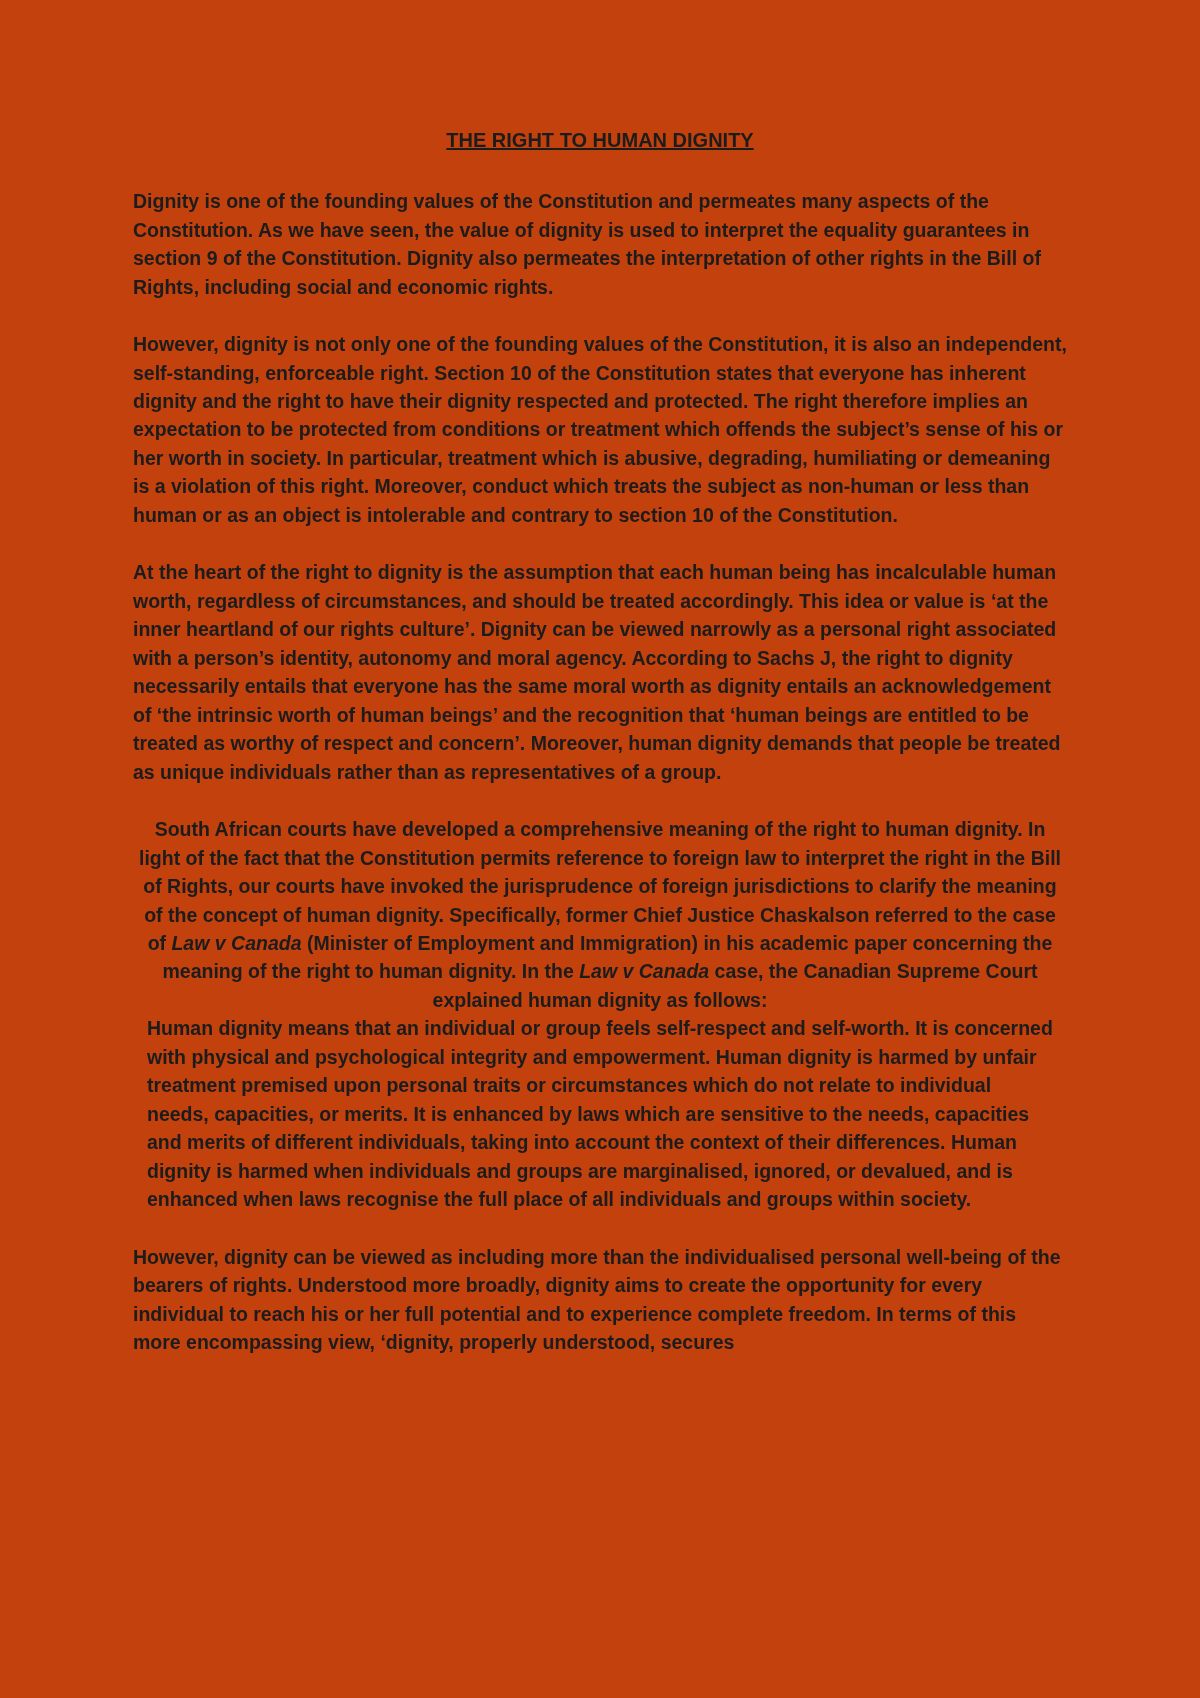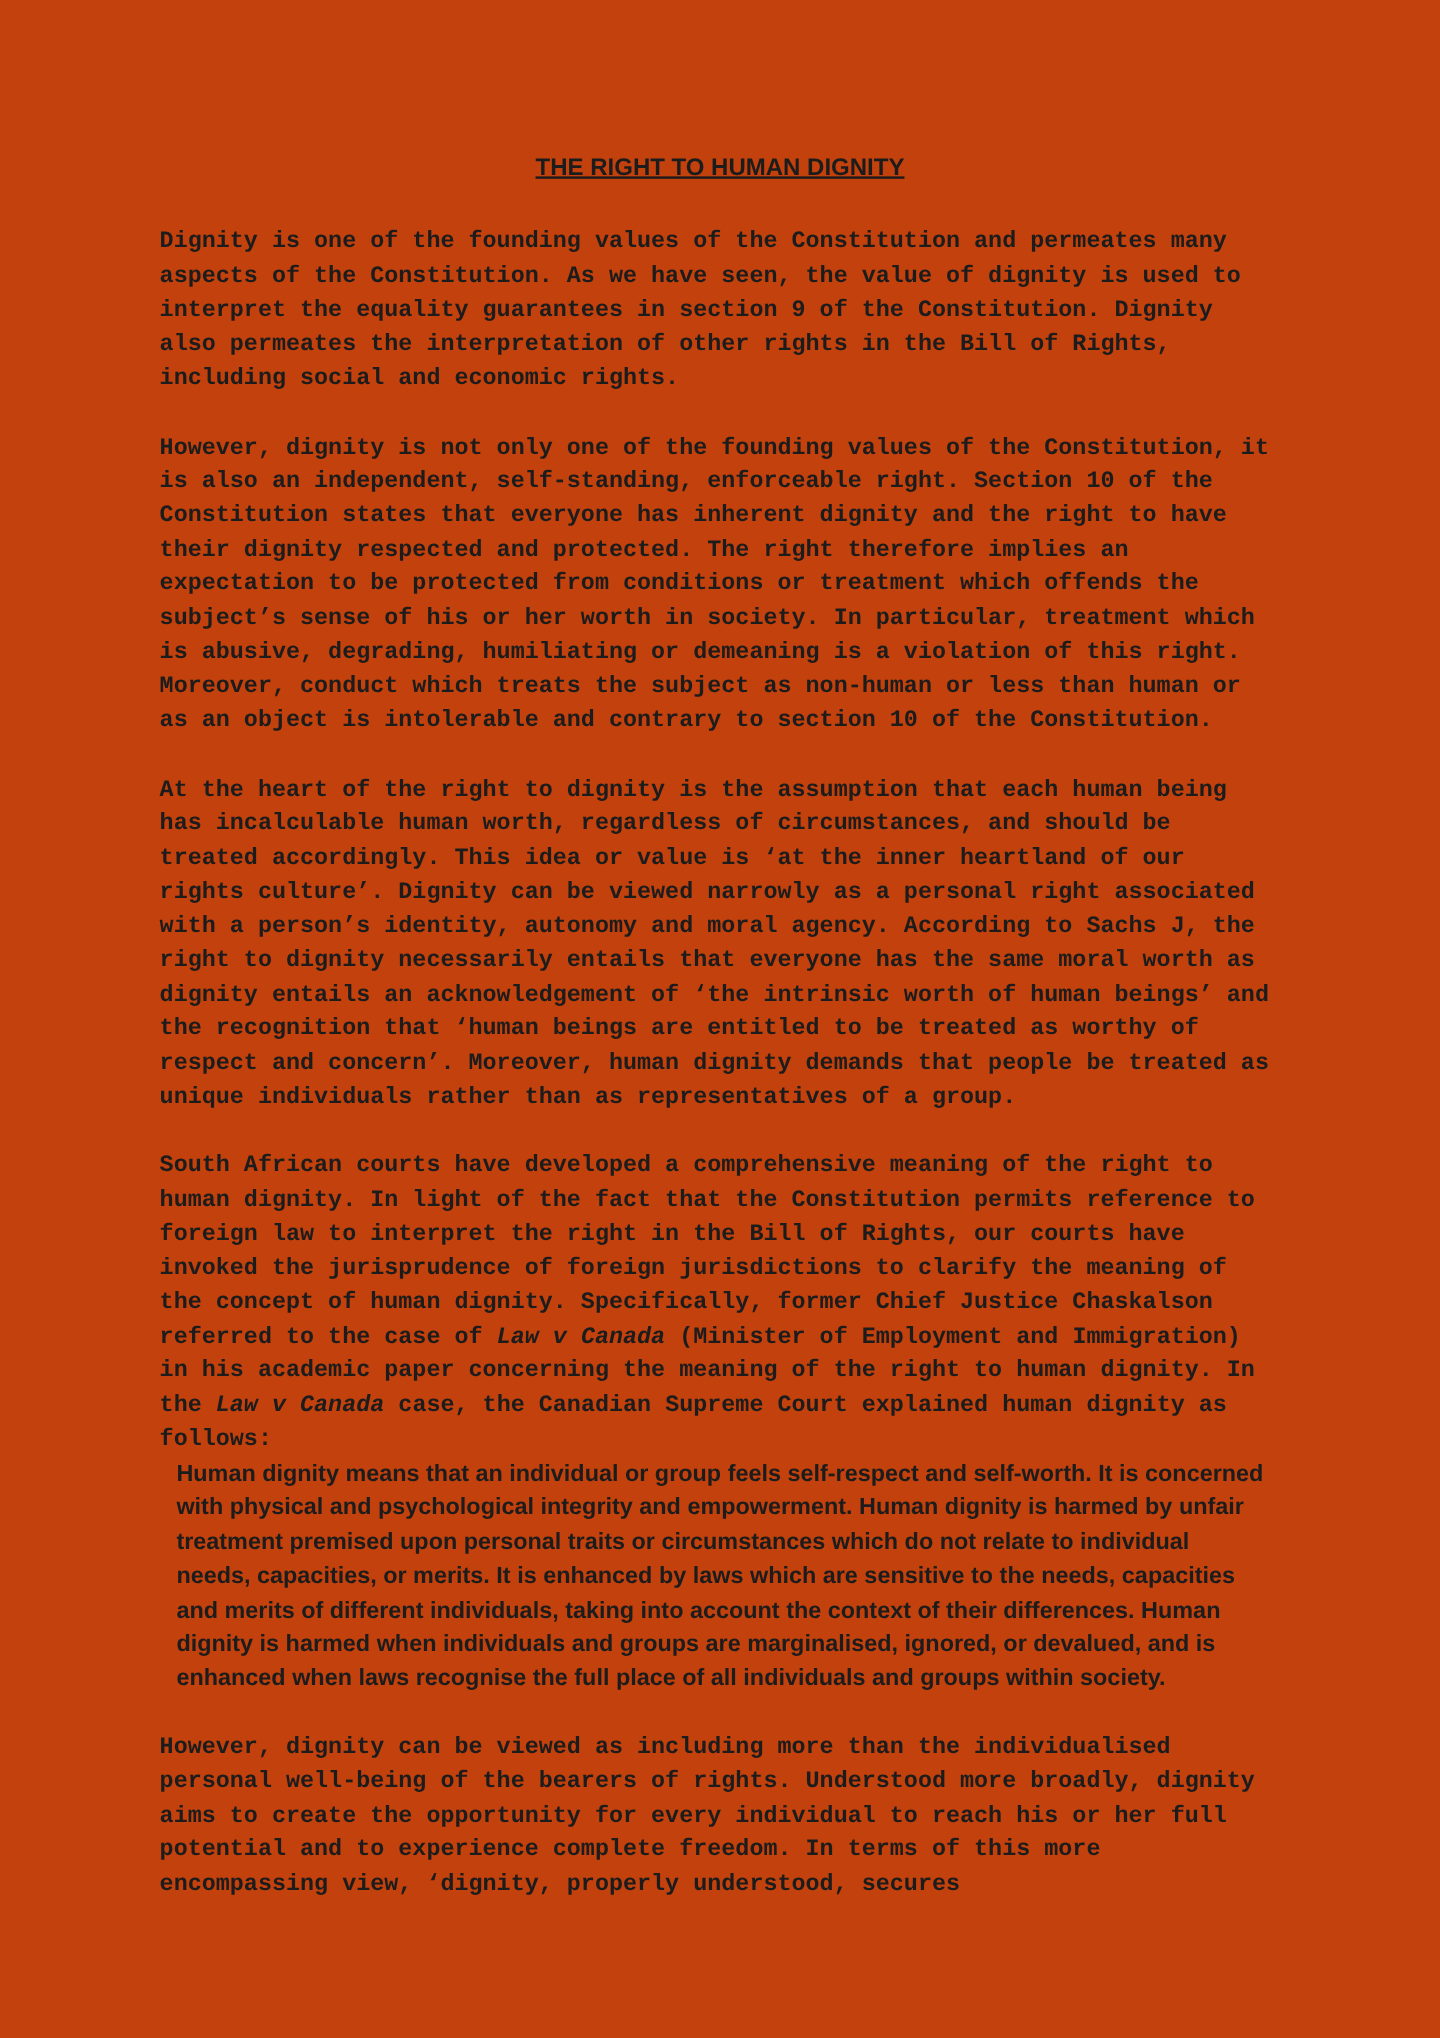--- a/index.html
+++ b/index.html
@@ -25,24 +25,24 @@
   .doc-title {
     font-size: 20px;
     font-weight: 700;
     text-align: center;
     text-decoration: underline;
     margin: 0 0 32px 0;
   }
   .para {
     margin: 0 0 29px 0;
     text-align: left;
-    font-family: Liberation Mono, monospace;
   }
   .para.no-gap {
     margin-bottom: 0;
+    text-align: center;
   }
   .block-quote {
     margin: 0 0 29px 0;
     padding: 0 14px;
     text-align: left;
   }
   .italic {
     font-style: italic;
   }
 </style>

